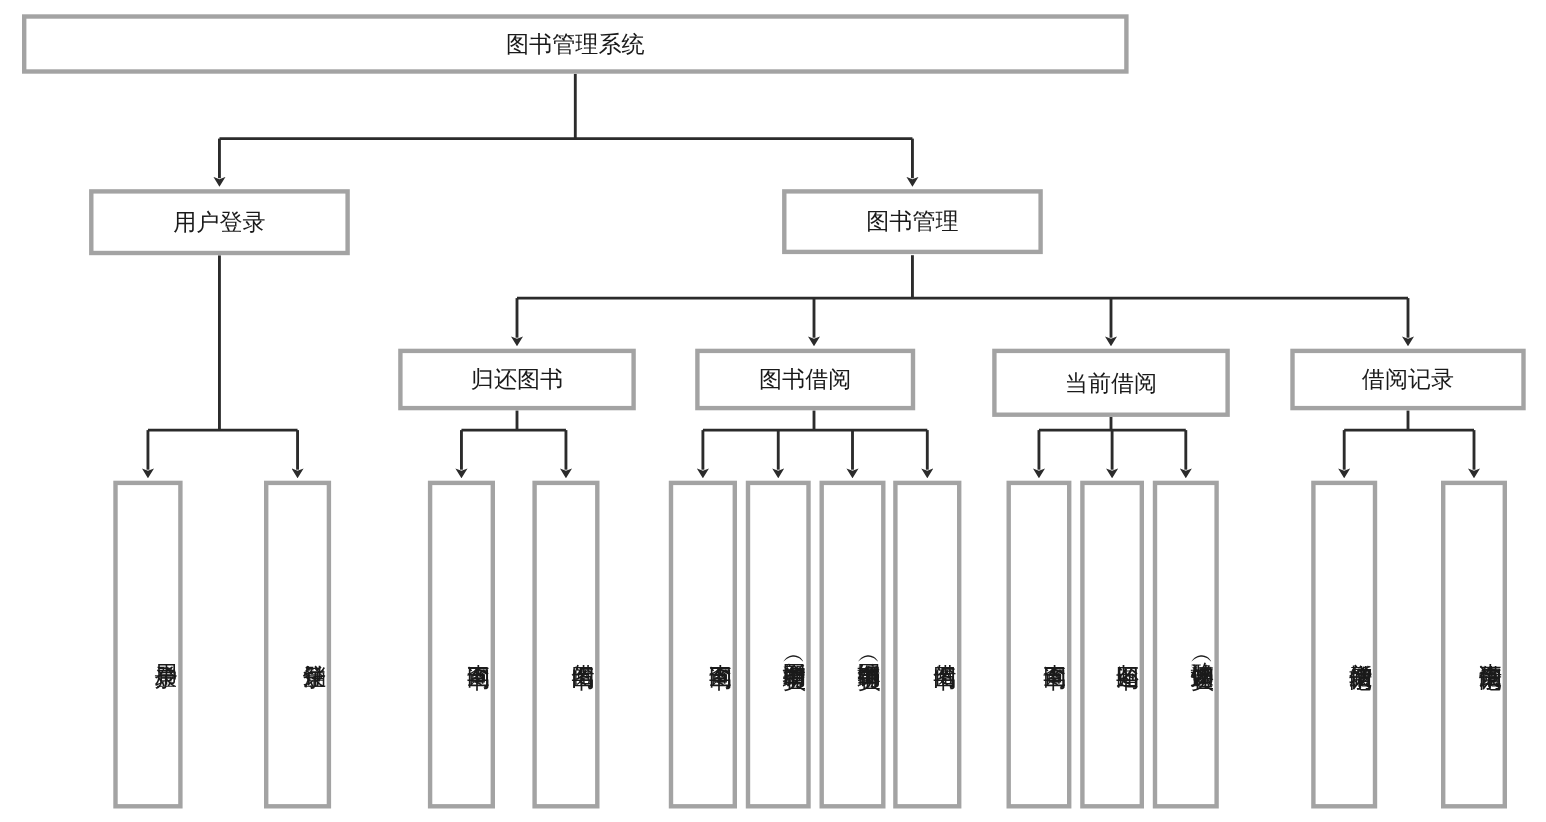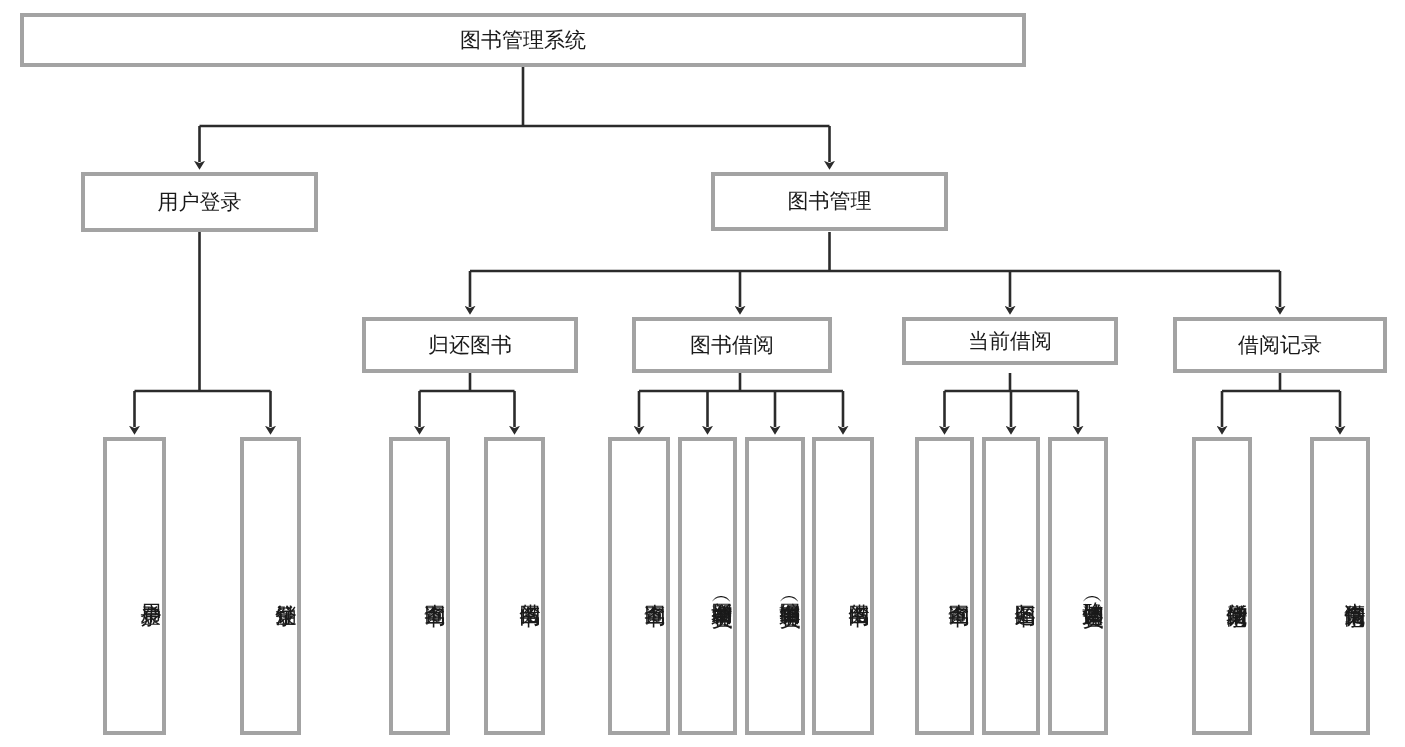--- a/index.html
+++ b/index.html
@@ -125,21 +125,21 @@
       </div>
       <div class="node h" style="left: 711px; top: 172px; width: 237px; height: 59px;">
         <span class="hlabel">图书管理</span>
       </div>
       <div class="node h" style="left: 362px; top: 317px; width: 216px; height: 56px;">
         <span class="hlabel">归还图书</span>
       </div>
       <div class="node h" style="left: 632px; top: 317px; width: 200px; height: 56px;">
         <span class="hlabel">图书借阅</span>
       </div>
-      <div class="node h" style="left: 902px; top: 317px; width: 216px; height: 48px;">
+      <div class="node h" style="left: 902px; top: 317px; width: 216px; height: 62px;">
         <span class="hlabel">当前借阅</span>
       </div>
       <div class="node h" style="left: 1173px; top: 317px; width: 214px; height: 56px;">
         <span class="hlabel">借阅记录</span>
       </div>
       <div class="node v" style="left: 103px; top: 437px; width: 63px; height: 298px;">
         <span class="vlabel">用户登录</span>
       </div>
       <div class="node v" style="left: 240px; top: 437px; width: 61px; height: 298px;">
         <span class="vlabel">注销登录</span>

